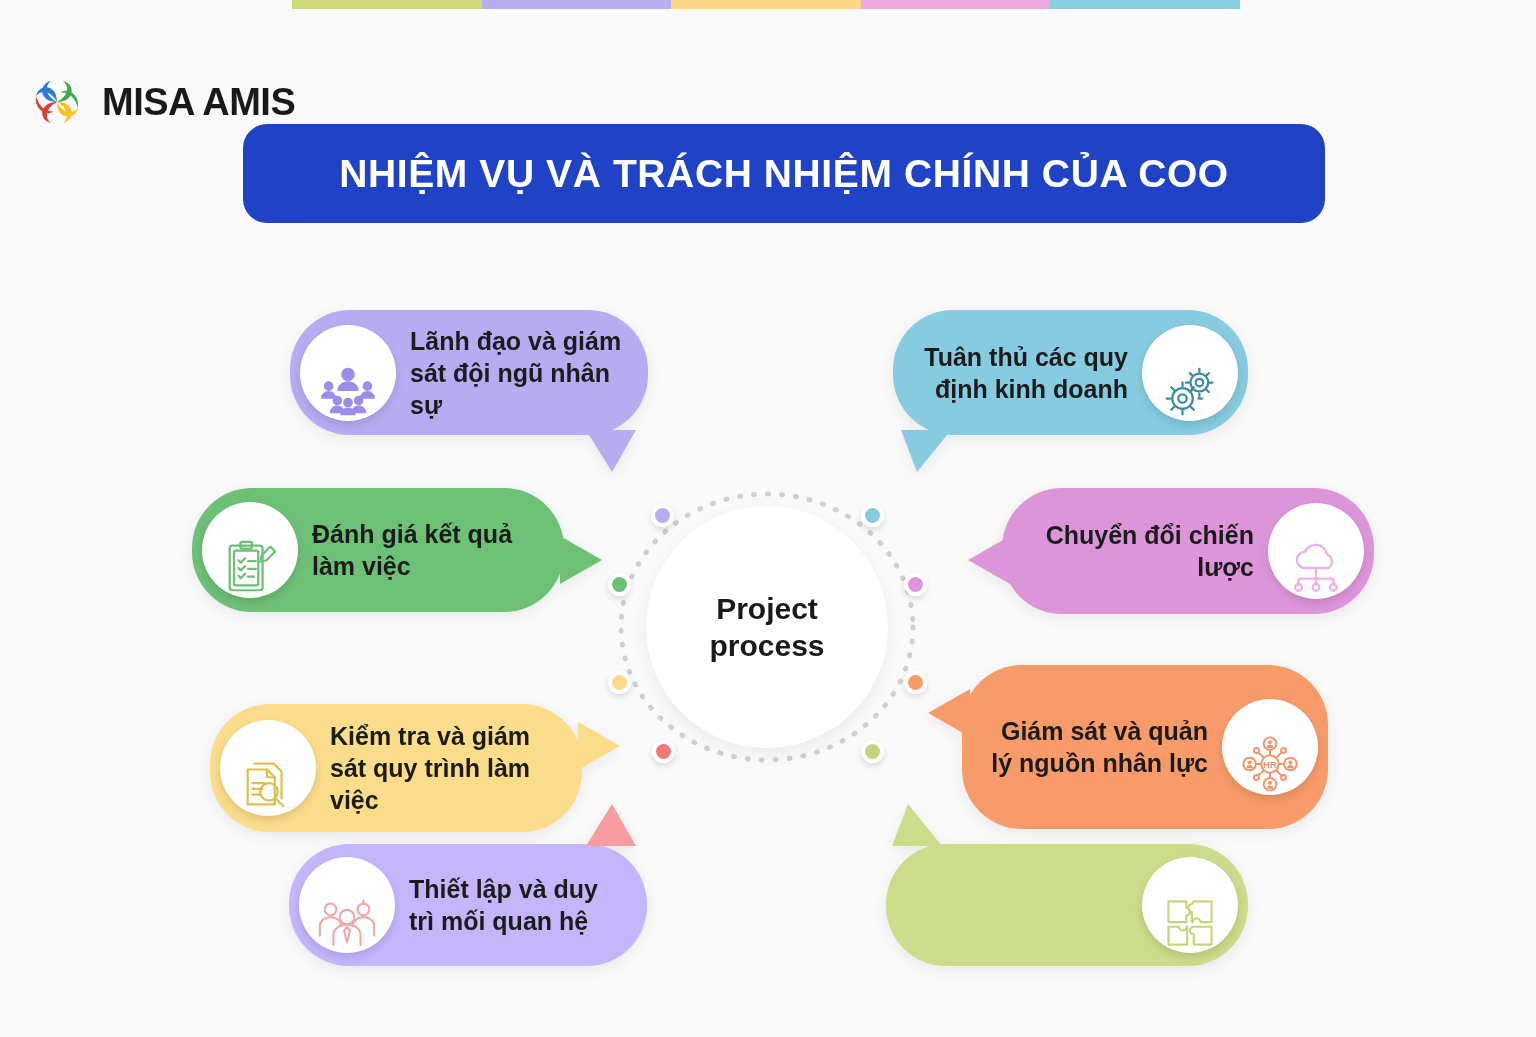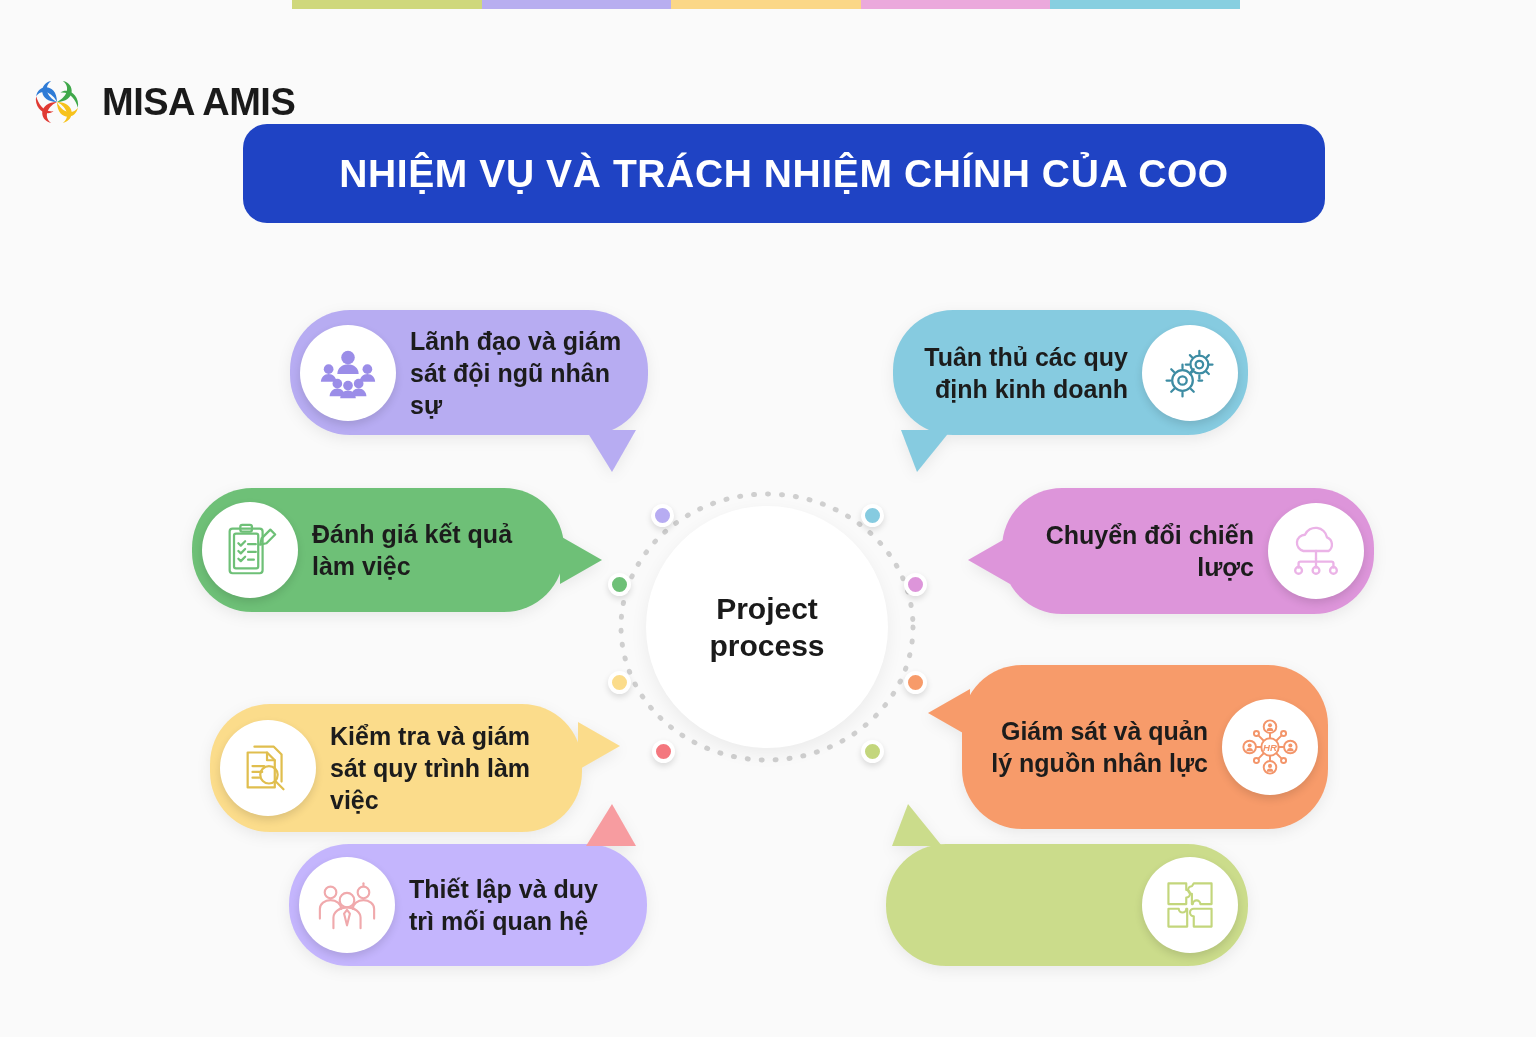--- a/index.html
+++ b/index.html
@@ -53,23 +53,22 @@
   }
 
   
   .bubble {
     position: absolute; display: flex; align-items: center;
     border-radius: 60px; padding: 0 10px;
     filter: drop-shadow(0 4px 7px rgba(0,0,0,0.07));
   }
   .bubble .icon-badge {
     width: 96px; height: 96px; min-width: 96px; border-radius: 50%;
-    background: #FFFFFF; display: flex; align-items: center; justify-content: center;
+    background: #FFFFFF; display: flex; align-items: flex-end; justify-content: center;
     box-shadow: 0 4px 9px rgba(0,0,0,0.12);
-    font-style: italic;
   }
   .bubble .btext {
     font-size: 25px; font-weight: 700; color: #1C1C1C; line-height: 1.28;
     padding: 0 14px;
   }
   .bubble.left  { justify-content: flex-start; }
   .bubble.left .btext { text-align: left; }
   .bubble.right { justify-content: flex-end; }
   .bubble.right .btext { text-align: right; }
 

